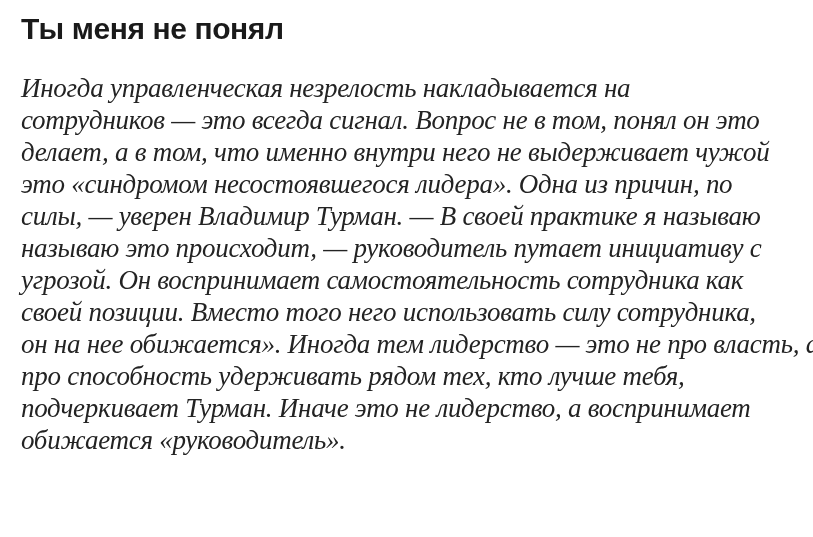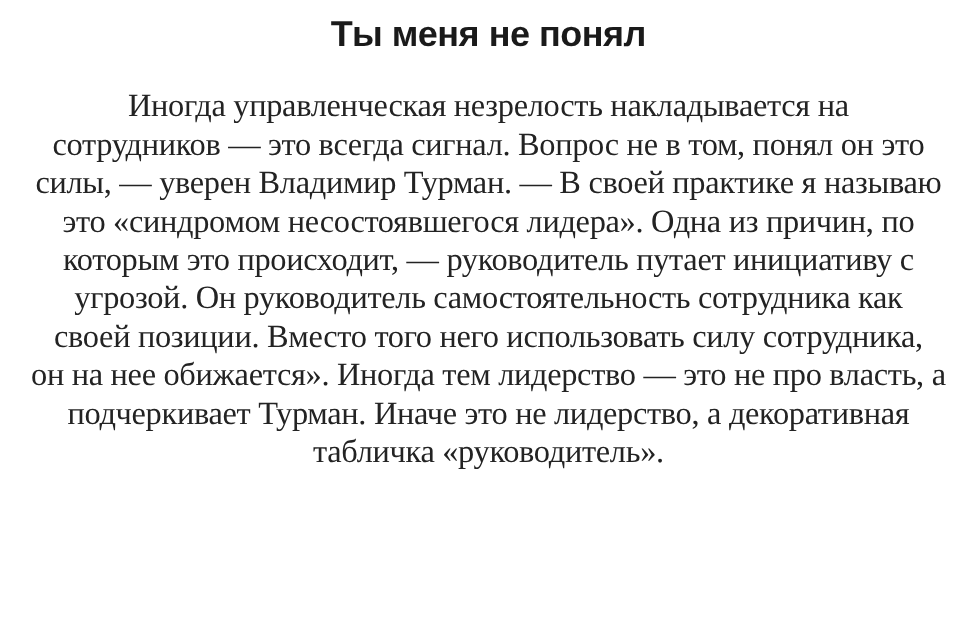--- a/index.html
+++ b/index.html
@@ -12,21 +12,20 @@
     height: 537px;
     overflow: hidden;
     font-family: "Liberation Serif", "DejaVu Serif", serif;
   }
   .page {
     box-sizing: border-box;
     width: 813px;
     height: 537px;
     padding: 8px 20px 0 21px;
     background: #ffffff;
-    text-align: center;
   }
   .article-heading {
     margin: 4px 0 0 0;
     font-family: "Liberation Sans", "DejaVu Sans", sans-serif;
     font-weight: 800;
     font-size: 30px;
     line-height: 34px;
     letter-spacing: -0.4px;
     color: #1a1a1a;
     white-space: nowrap;
@@ -34,33 +33,36 @@
   .article-paragraph {
     margin-top: 26px;
     color: #232323;
     font-size: 27px;
     letter-spacing: -0.01em;
   }
   .paragraph-line {
     line-height: 32px;
     height: 32px;
     white-space: nowrap;
+    font-style: italic;
   }
 </style>
 </head>
 <body>
 
 <main class="page">
   <h1 class="article-heading">Ты меня не понял</h1>
 
   <div class="article-paragraph">
     <div class="paragraph-line">Иногда управленческая незрелость накладывается на</div>
     <div class="paragraph-line">сотрудников — это всегда сигнал. Вопрос не в том, понял он это</div>
+    <div class="paragraph-line">делает, а в том, что именно внутри него не выдерживает чужой</div>
+    <div class="paragraph-line">это «синдромом несостоявшегося лидера». Одна из причин, по</div>
     <div class="paragraph-line">силы, — уверен Владимир Турман. — В своей практике я называю</div>
-    <div class="paragraph-line">это «синдромом несостоявшегося лидера». Одна из причин, по</div>
-    <div class="paragraph-line">которым это происходит, — руководитель путает инициативу с</div>
-    <div class="paragraph-line">угрозой. Он руководитель самостоятельность сотрудника как</div>
+    <div class="paragraph-line">называю это происходит, — руководитель путает инициативу с</div>
+    <div class="paragraph-line">угрозой. Он воспринимает самостоятельность сотрудника как</div>
     <div class="paragraph-line">своей позиции. Вместо того него использовать силу сотрудника,</div>
     <div class="paragraph-line">он на нее обижается». Иногда тем лидерство — это не про власть, а</div>
-    <div class="paragraph-line">подчеркивает Турман. Иначе это не лидерство, а декоративная</div>
-    <div class="paragraph-line">табличка «руководитель».</div>
+    <div class="paragraph-line">про способность удерживать рядом тех, кто лучше тебя,</div>
+    <div class="paragraph-line">подчеркивает Турман. Иначе это не лидерство, а воспринимает</div>
+    <div class="paragraph-line">обижается «руководитель».</div>
   </div>
 </main>
 
 </body></html>

